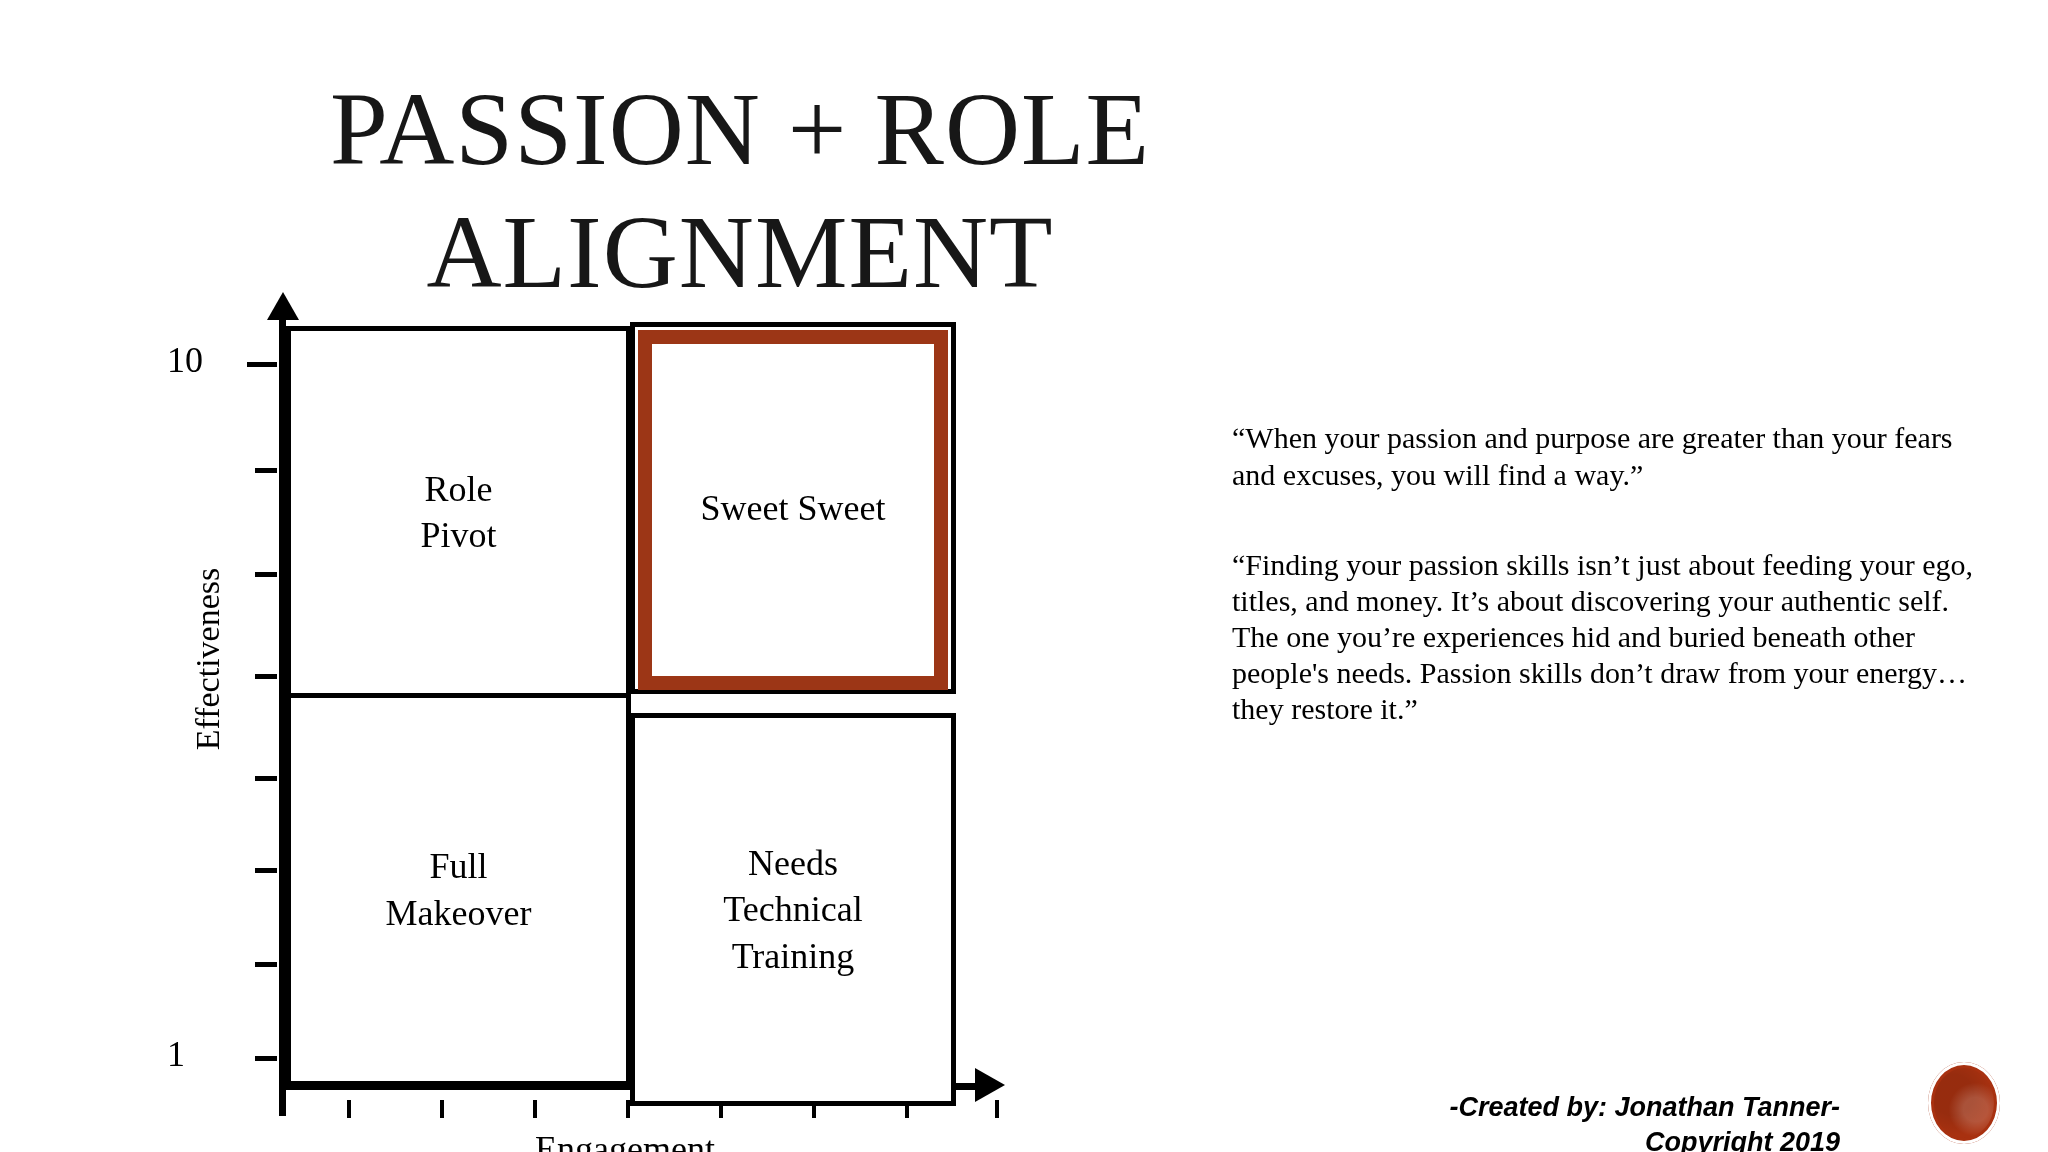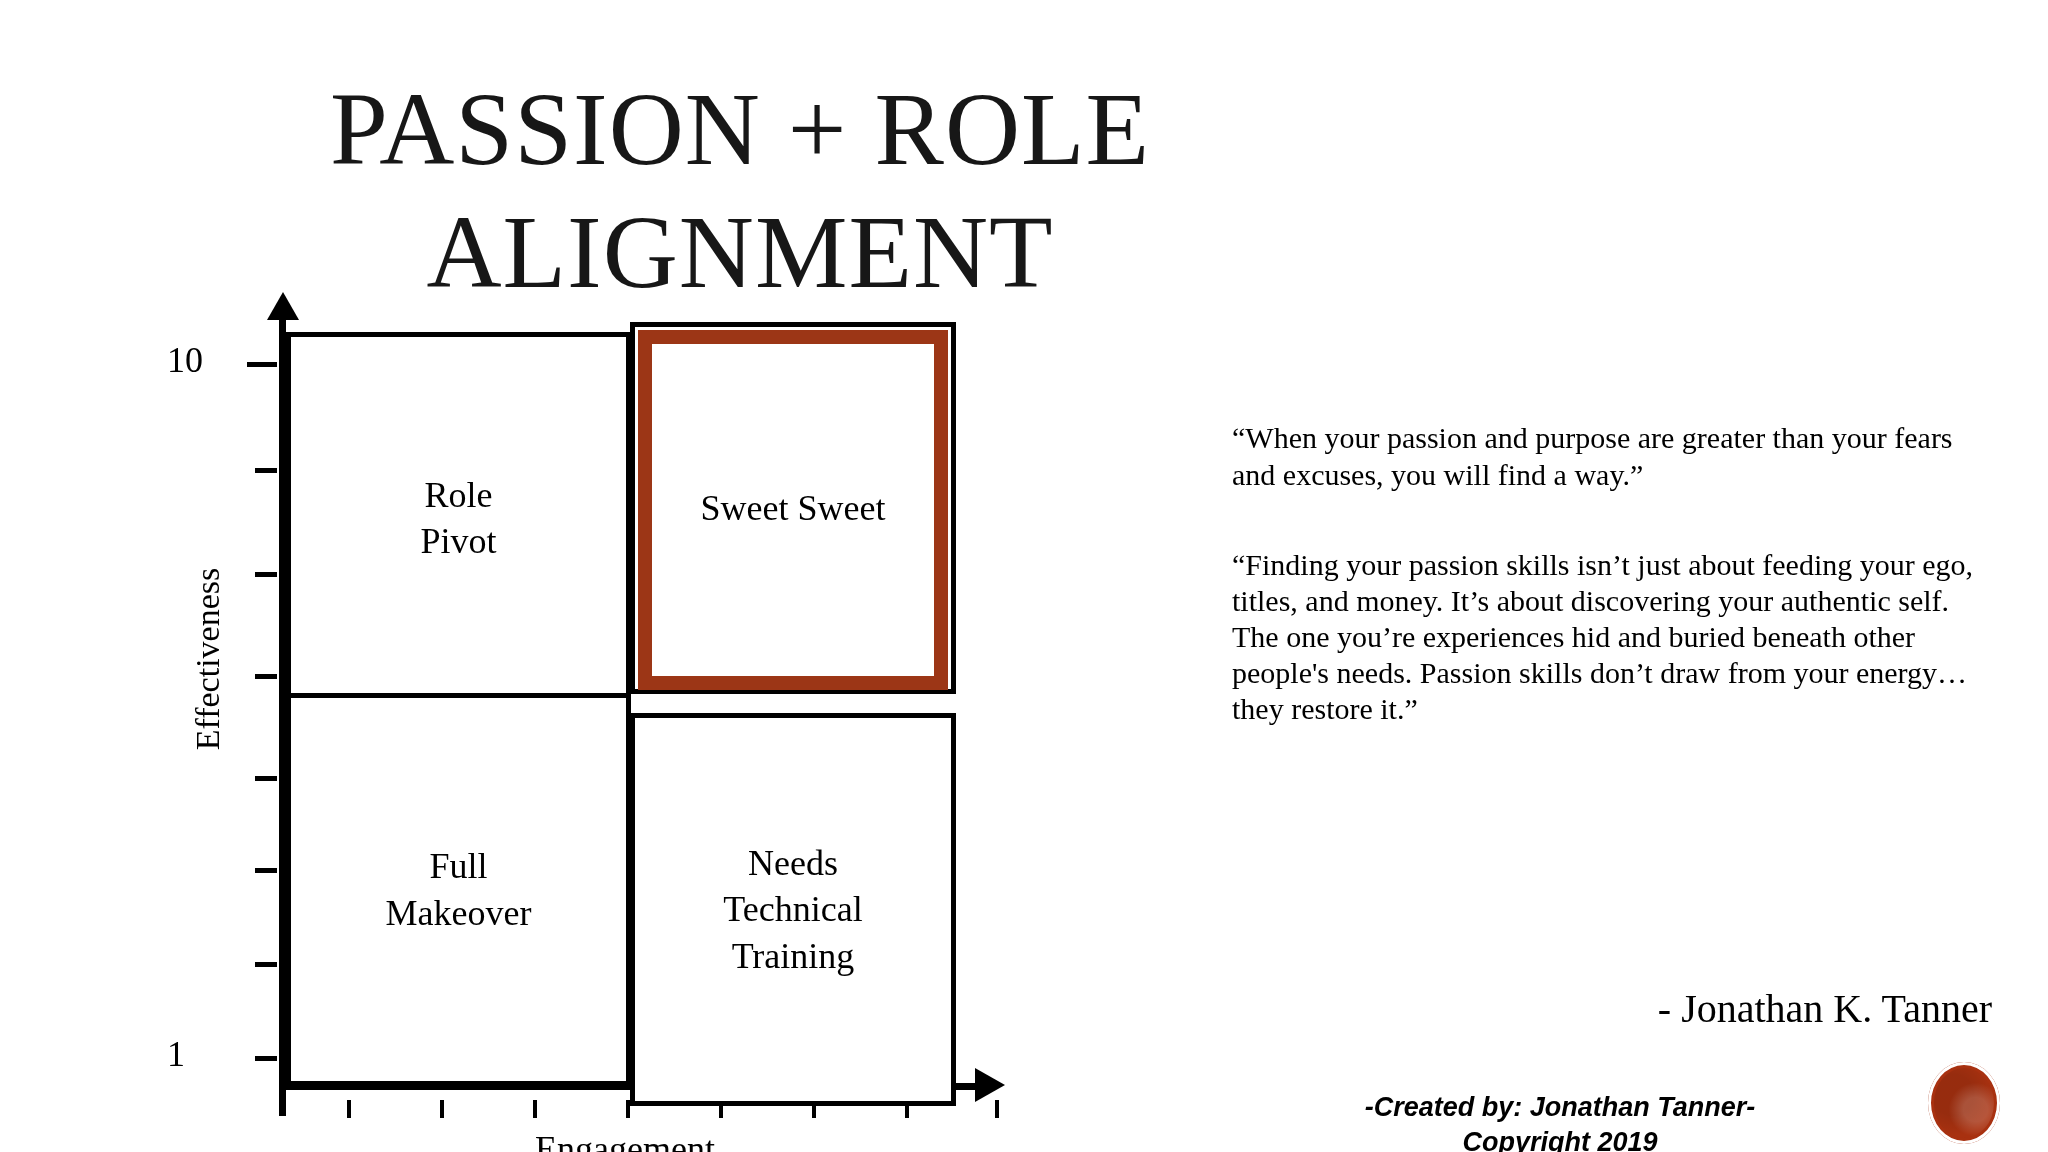--- a/index.html
+++ b/index.html
@@ -98,21 +98,21 @@
     background: #ffffff;
     display: flex;
     align-items: center;
     justify-content: center;
     text-align: center;
     font-size: 36px;
     line-height: 1.28;
     font-family: "Liberation Serif", "DejaVu Serif", serif;
   }
   .quad .qlabel { display: block; white-space: pre-line; }
-  .q-tl { left: 0;     top: 10px;     width: 345px; height: 372px; }
+  .q-tl { left: 0;     top: 4px;     width: 345px; height: 372px; }
   .q-tr { left: 344px; top: 0;     width: 326px; height: 372px; }
   .q-bl { left: 0;     top: 371px; width: 345px; height: 393px; }
   .q-br { left: 344px; top: 391px; width: 326px; height: 393px; }
 
   
   .highlight {
     position: absolute;
     left: 352px;
     top: 8px;
     width: 310px;
@@ -197,21 +197,21 @@
     left: 1280px;
     top: 1090px;
     width: 560px;
     text-align: center;
     font-family: "Liberation Sans", "DejaVu Sans", sans-serif;
     font-style: italic;
     font-weight: 700;
     font-size: 27px;
     line-height: 1.30;
   }
-  #footer .fline { display: block; }
+  #footer .fline { display: block; text-align: right; }
 
   
   #logo {
     position: absolute;
     left: 1928px;
     top: 1062px;
     width: 72px;
     height: 82px;
     border-radius: 50%;
     background: #a83110;
@@ -282,21 +282,20 @@
       <div class="highlight"></div>
     </div>
 
   </div>
 
   <div id="quotes">
     <p class="quote q1">“When your passion and purpose are greater than your fears and excuses, you will find a way.”</p>
     <p class="quote q2">“Finding your passion skills isn’t just about feeding your ego, titles, and money. It’s about discovering your authentic self. The one you’re experiences hid and buried beneath other people's needs. Passion skills don’t draw from your energy… they restore it.”</p>
   </div>
 
-  <div id="attribution">- Jonathan K. Tanner</div>
 
   <div id="footer">
     <span class="fline">-Created by: Jonathan Tanner-</span>
     <span class="fline">Copyright 2019</span>
   </div>
 
   <div id="logo"></div>
 
 </div>
 

